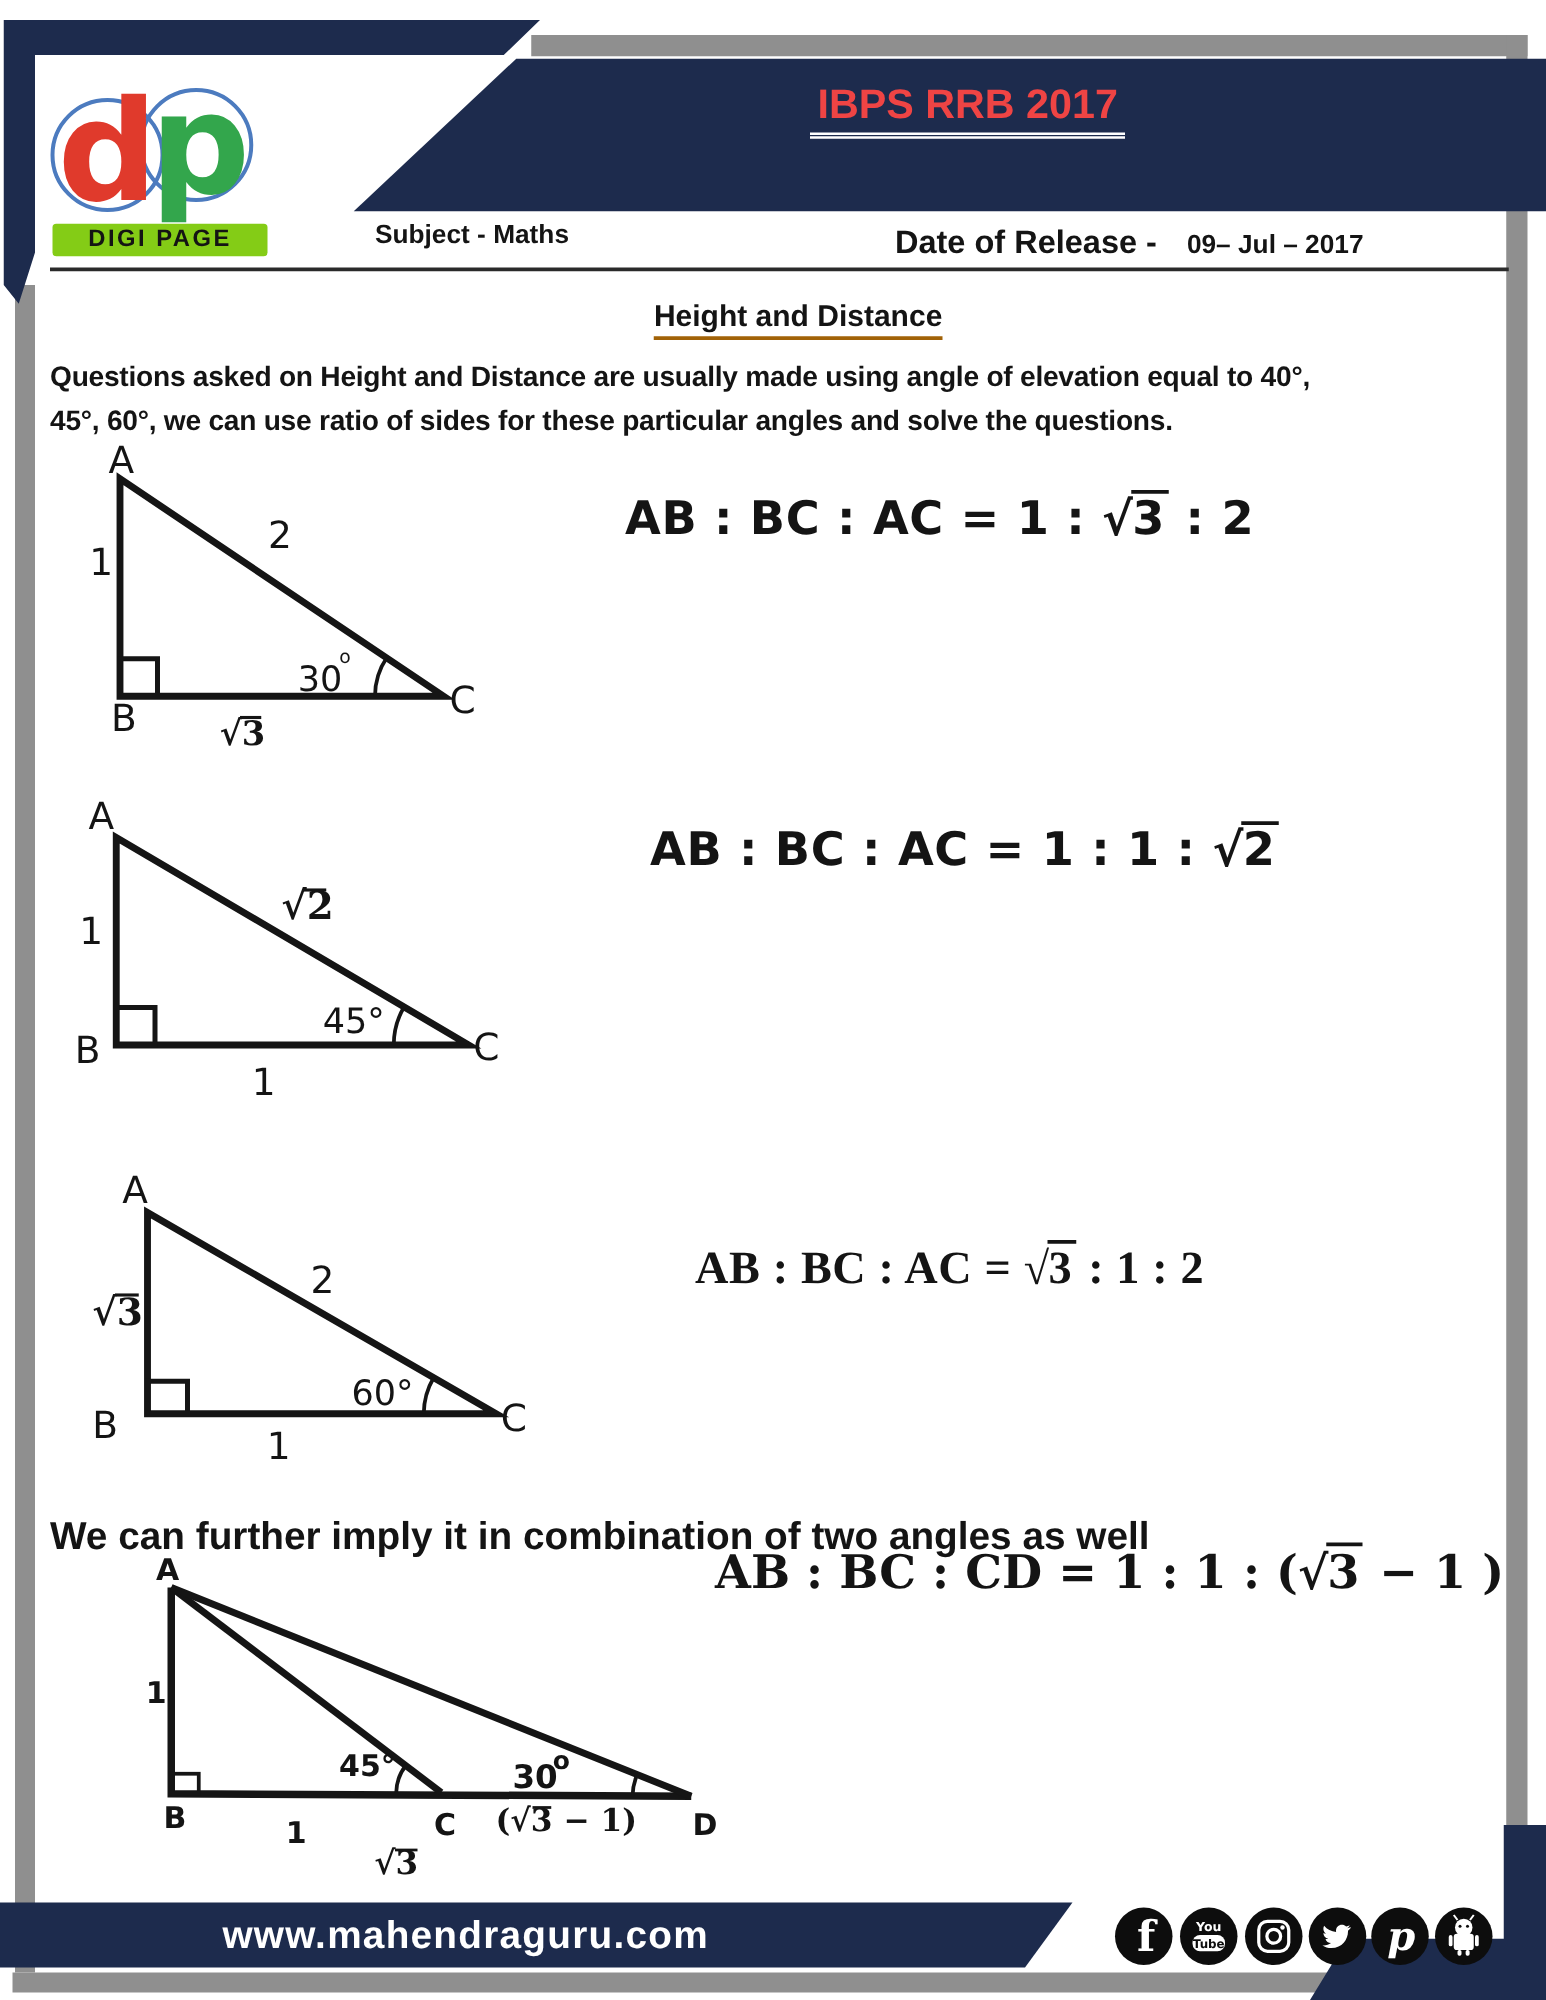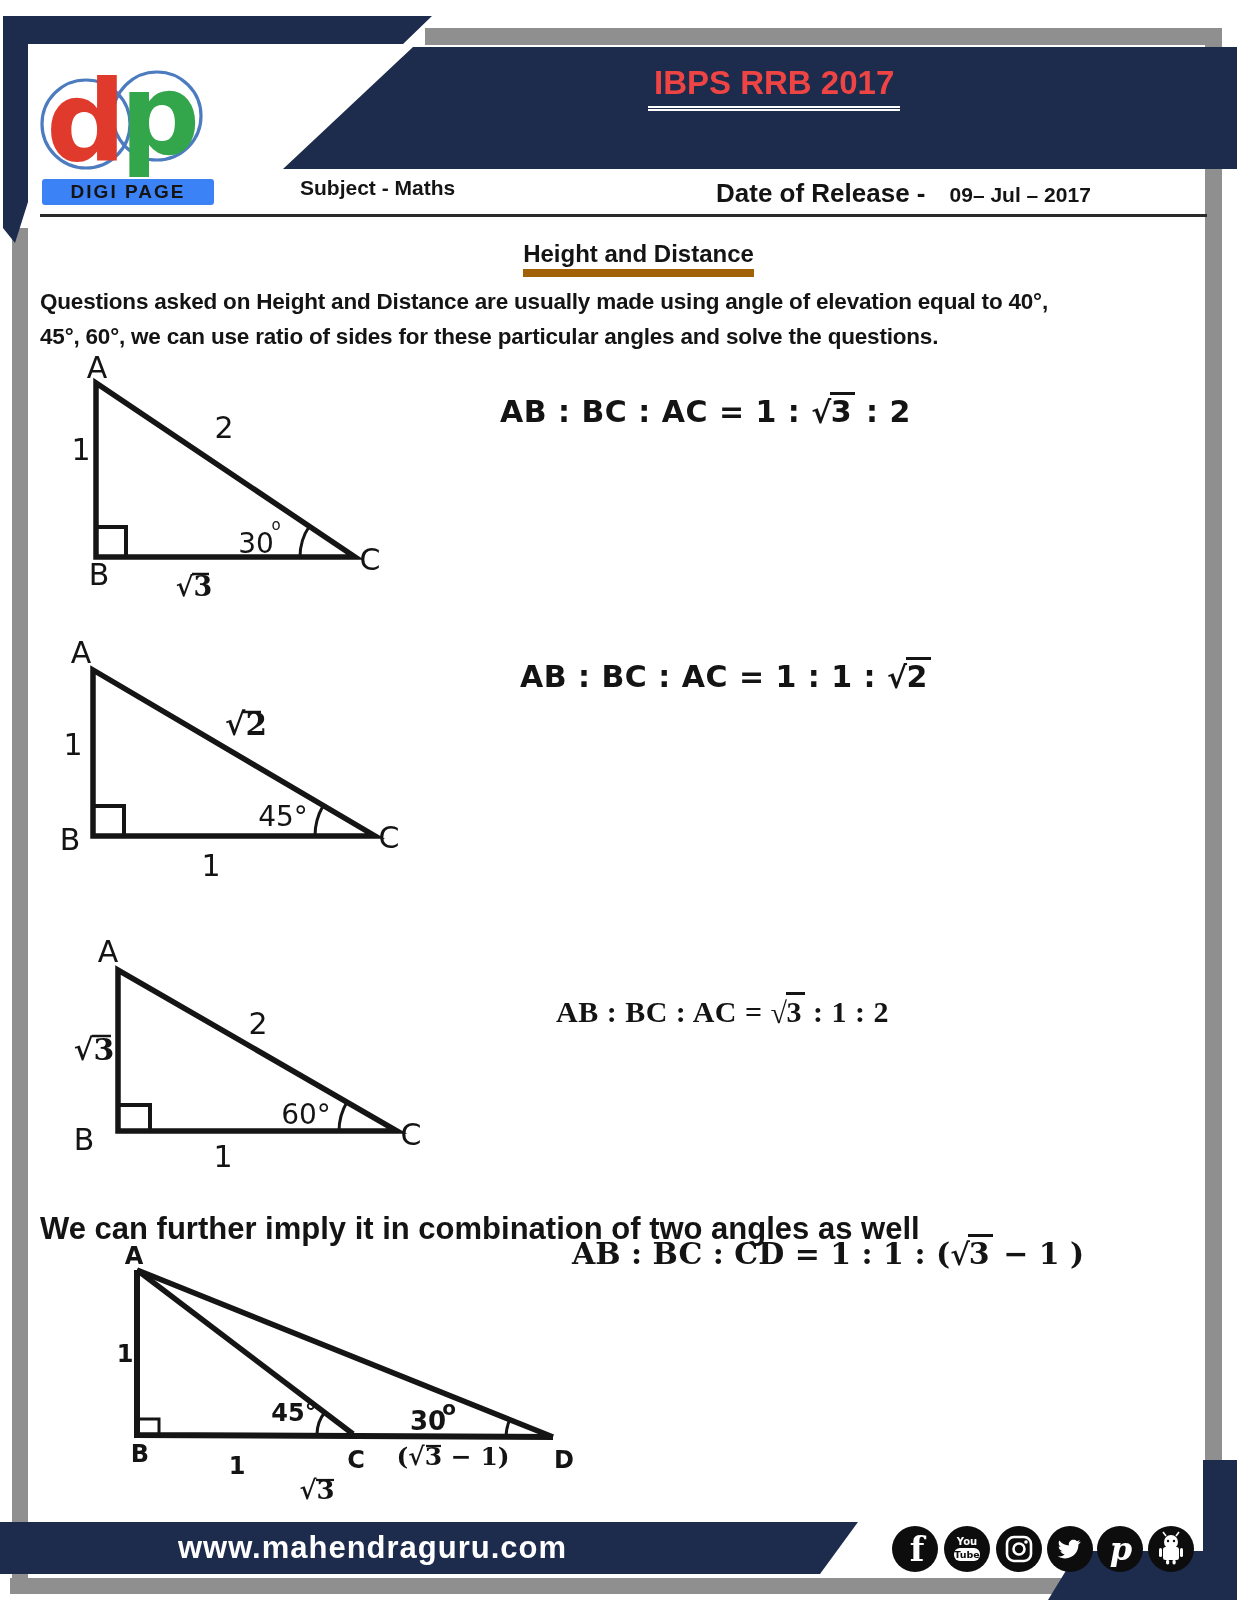--- a/index.html
+++ b/index.html
@@ -7,32 +7,32 @@
         font-family:"Liberation Sans",sans-serif;color:#141414;}
   svg{display:block;}
   .abs{position:absolute;}
   
   .exam-title{left:648px;top:64px;font-size:33px;font-weight:700;color:#ef4444;}
   .exam-title span{display:inline-block;border-bottom:5px double #ffffff;padding:0 6px 4px 6px;}
   .subject{left:300px;top:176px;font-size:21px;font-weight:700;}
   .date-row{left:716px;top:178px;display:flex;align-items:baseline;gap:24px;}
   .date-label{font-size:26px;font-weight:700;}
   .date-value{font-size:21px;font-weight:700;}
-  .badge{left:42px;top:179px;width:172px;height:26px;background:#3b82f6;border-radius:3px;
+  .badge{left:42px;top:179px;width:172px;height:26px;background:#84cc16;border-radius:3px;
          display:flex;align-items:center;justify-content:center;font-size:19px;font-weight:700;
          letter-spacing:2px;color:#141414;}
   .header-rule{left:40px;top:214px;width:1167px;height:3px;background:#2a2a2a;}
   
   .doc-title{left:0;top:240px;width:1237px;text-align:center;font-size:24px;font-weight:700;}
-  .doc-title span{display:inline-block;border-bottom:8px solid #a16207;padding-bottom:1px;margin-left:40px;}
+  .doc-title span{display:inline-block;border-bottom:3px solid #a16207;padding-bottom:1px;margin-left:40px;}
   .para{left:40px;font-size:22.5px;font-weight:700;letter-spacing:-0.2px;white-space:nowrap;}
   .para1{top:289px;} .para2{top:324px;}
   .note{left:40px;top:1211px;font-size:31px;font-weight:700;white-space:nowrap;}
   
-  .formula{font-family:"DejaVu Sans","Liberation Sans",sans-serif;font-weight:700;font-size:30px;
+  .formula{font-family:"DejaVu Sans","Liberation Sans",sans-serif;font-weight:700;font-size:37px;
            letter-spacing:0.5px;white-space:nowrap;}
   .f1{left:500px;top:392px;} .f2{left:520px;top:657px;} .f3{left:556px;top:992px;font-family:Liberation Serif, serif;}
   .f4{left:572px;top:1234px;font-family:"DejaVu Serif","Liberation Serif",serif;letter-spacing:0;}
   .sq{white-space:nowrap;}
   .sq .rad{display:inline-block;transform:translateY(1px);}
   .sq .sv{display:inline-block;border-top:3px solid #141414;line-height:1.05;padding:1px 3px 0 1px;margin-left:-2px;}
   
   .site{left:0;top:1530px;width:745px;text-align:center;font-size:31px;font-weight:700;color:#ffffff;letter-spacing:1px;}
 </style>
 </head>

